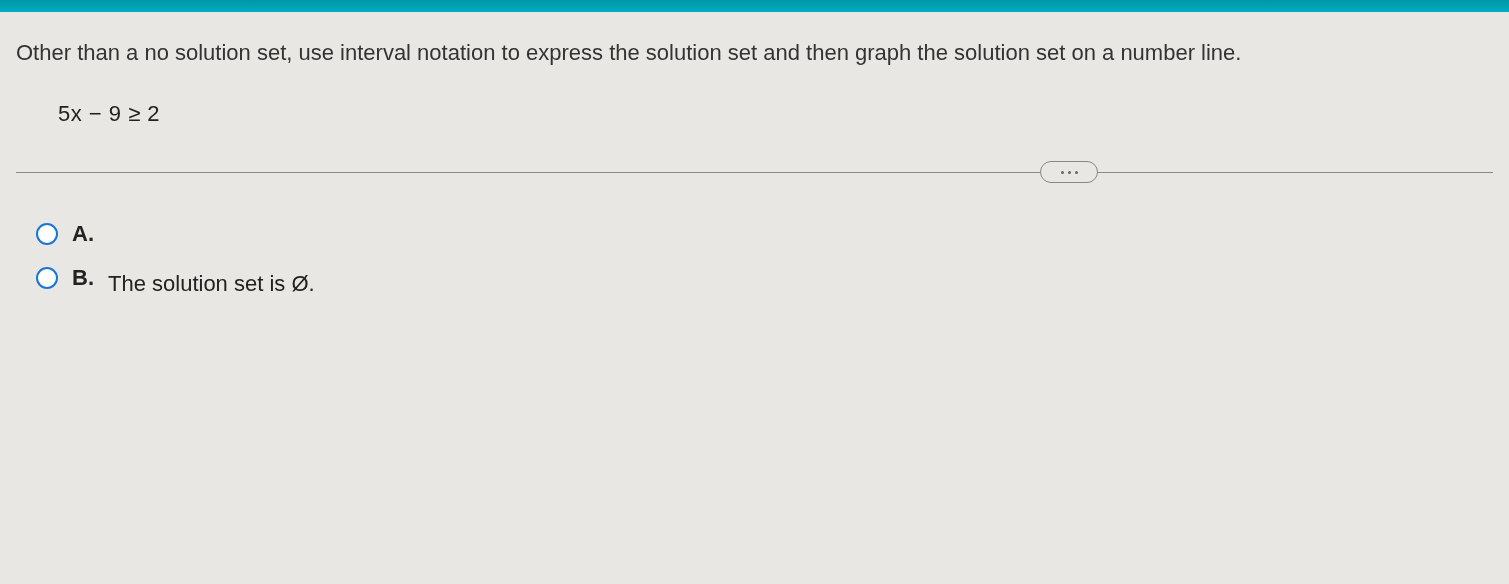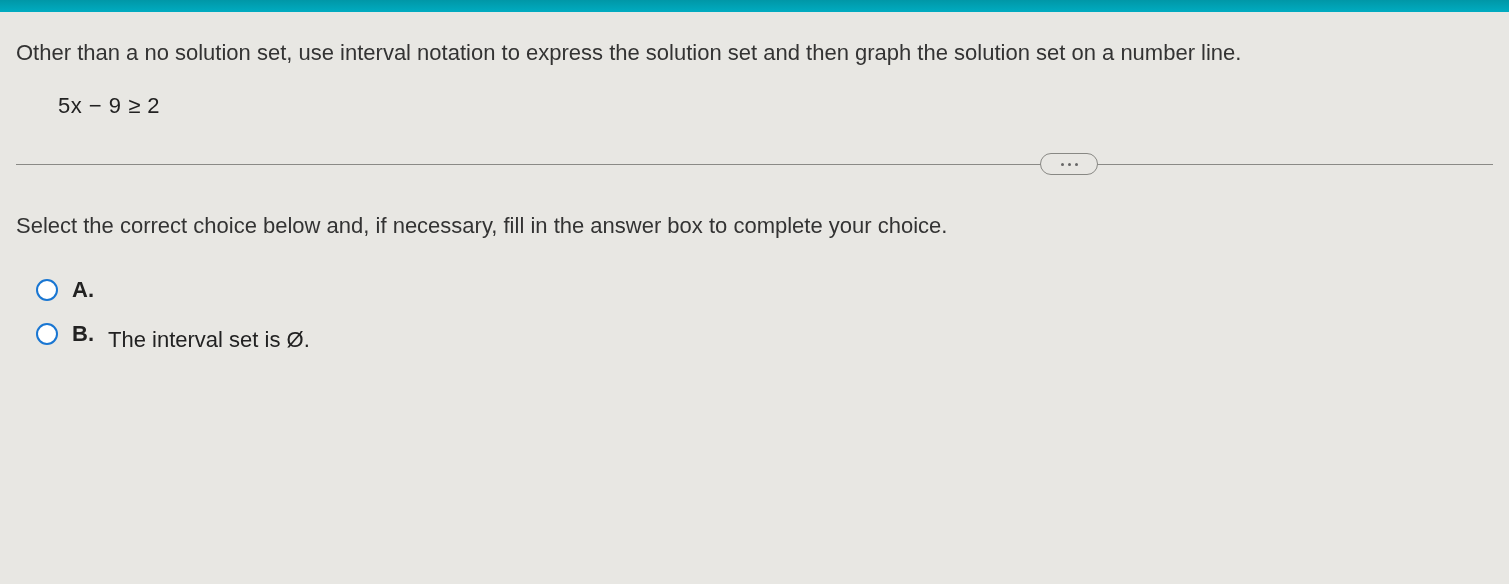--- a/index.html
+++ b/index.html
@@ -16,21 +16,21 @@
     background: linear-gradient(to bottom, #0097a7, #00acc1);
     width: 100%;
   }
   .content {
     padding: 24px 16px 0 16px;
   }
   .instruction {
     font-size: 22px;
     color: #333;
     line-height: 1.5;
-    margin-bottom: 24px;
+    margin-bottom: 32px;
   }
   .equation {
     font-size: 22px;
     color: #222;
     margin-left: 42px;
     margin-bottom: 36px;
     letter-spacing: 0.5px;
   }
   .divider-group {
     position: relative;
@@ -133,30 +133,29 @@
 
   <div class="divider-group">
     <div class="hr-line"></div>
     <div class="more-pill">
       <span class="dot"></span>
       <span class="dot"></span>
       <span class="dot"></span>
     </div>
   </div>
 
-  <div class="select-instruction">Select the correct choice below and, if necessary, fill in the answer box to complete your choice.</div>
 
   <div class="options">
 
     <div class="option-row">
       <div class="radio"></div>
       <div class="opt-label">A.</div>
     </div>
 
     <div class="option-row">
       <div class="radio"></div>
       <div class="opt-label">B.</div>
-      <div class="opt-body">The interval set is Ø.</div>
+      <div class="opt-body">The solution set is Ø.</div>
     </div>
 
   </div>
 
 </div>
 
 </body></html>

